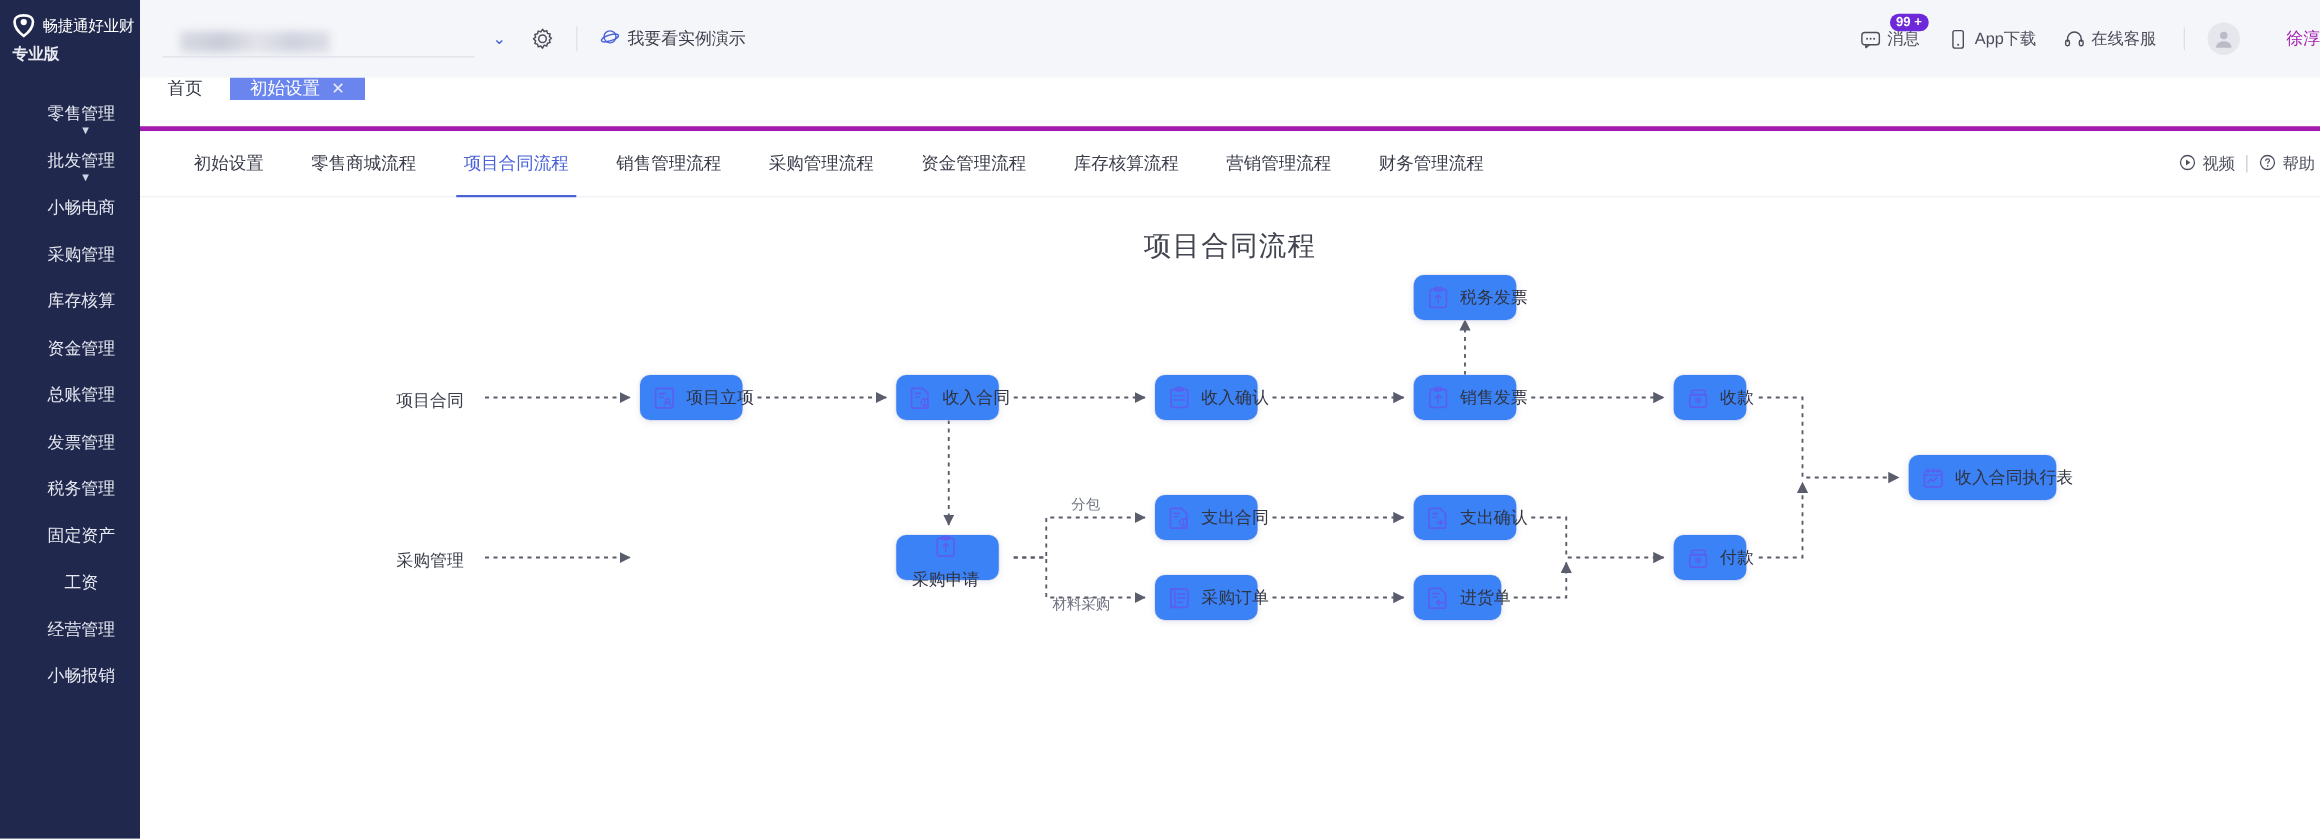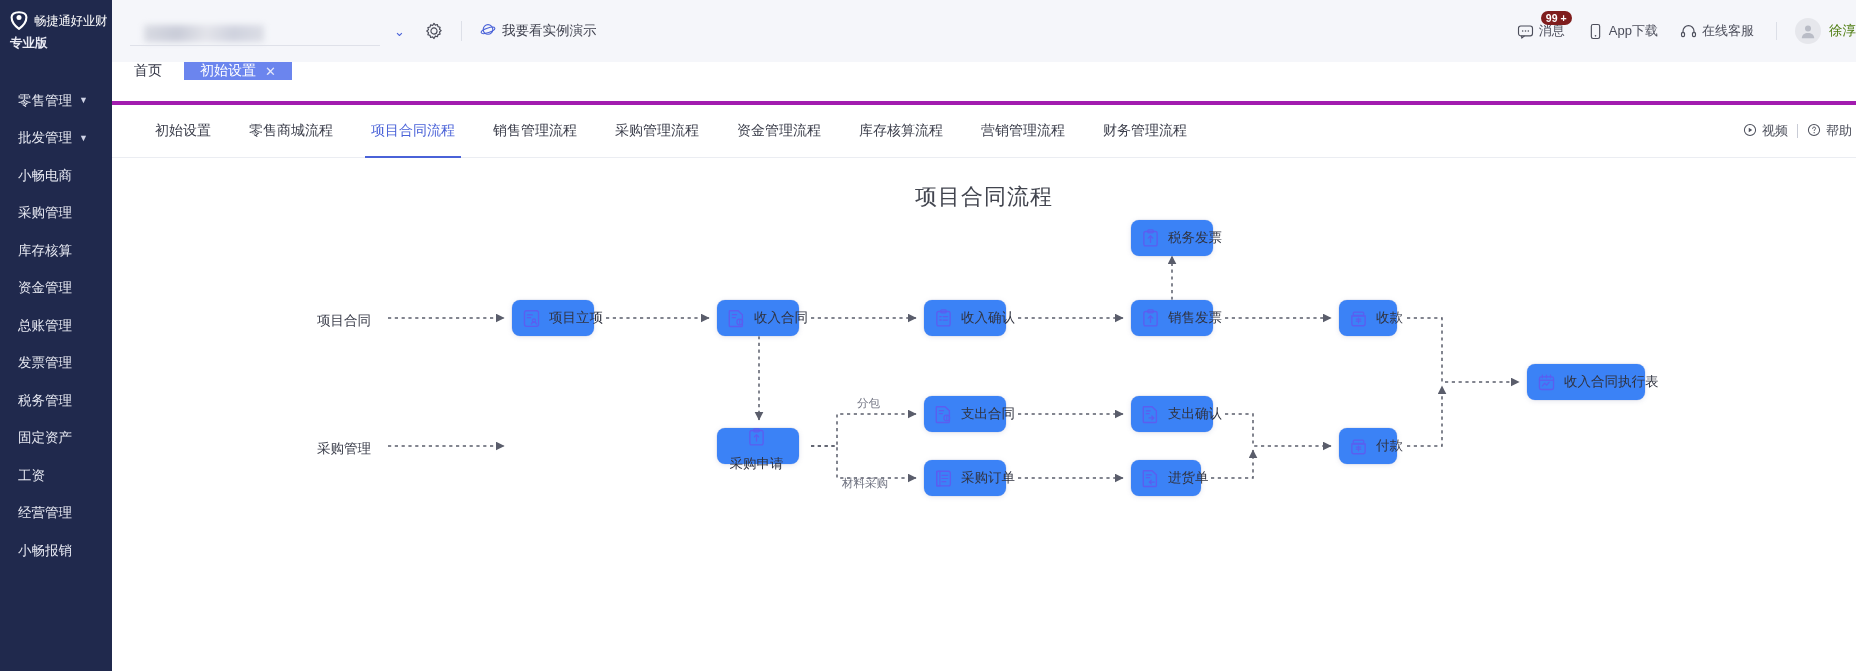--- a/index.html
+++ b/index.html
@@ -33,21 +33,21 @@
     white-space: nowrap; line-height: 22px;
   }
   .logo-pro {
     color: #e9eaf4; font-size: 12.5px; margin-top: 3px; margin-left: 2px;
     font-weight: 700; letter-spacing: 0px;
   }
   .side-menu { margin-top: 12px; }
   .side-item {
     height: 37.5px; display: flex; align-items: center;
     color: #e7e9f2; font-size: 13.5px; padding-left: 18px;
-    cursor: pointer; white-space: nowrap;
+    cursor: pointer; white-space: nowrap; flex-direction: column;
   }
   .side-item .caret {
     margin-left: 7px; font-size: 9px; color: #cfd3e6; line-height: 1;
   }
 
   
   .main { flex: 1 1 auto; height: 671px; display: flex; flex-direction: column; min-width: 0; }
 
   
   .topbar {
@@ -80,31 +80,31 @@
     margin-left: auto; display: flex; align-items: center;
     padding-right: 0px; height: 62px;
   }
   .tb-item {
     display: flex; align-items: center; gap: 5px;
     color: #4b4d5a; font-size: 13px; margin-right: 22px;
     cursor: pointer; position: relative; white-space: nowrap;
   }
   .badge99 {
     position: absolute; top: -11px; left: 24px;
-    background: #7f1d1d; color: #fff; font-size: 10.5px;
+    background: #6d28d9; color: #fff; font-size: 10.5px;
     border-radius: 9px; padding: 1px 5px 1px 5px; line-height: 12px;
     white-space: nowrap; font-weight: 600;
   }
   .tb-sep { width: 1px; height: 18px; background: #dcdfe7; margin-right: 18px; }
   .avatar {
     width: 26px; height: 26px; border-radius: 50%;
     background: #e6e7ec; display: flex; align-items: center; justify-content: center;
     margin-right: 8px; flex: 0 0 26px;
   }
-  .user-name { color: #4d7c0f; font-size: 13.5px; white-space: nowrap; overflow: hidden; }
+  .user-name { color: #a21caf; font-size: 13.5px; white-space: nowrap; overflow: hidden; margin-left: 29px; }
 
   
   .tabstrip {
     height: 43px; background: #ffffff; display: flex; align-items: flex-start;
     border-bottom: 4px solid #a21caf; flex: 0 0 43px;
   }
   .tab-home {
     display: flex; align-items: center; padding: 0 22px;
     font-size: 14px; color: #333645; cursor: pointer;
   }

